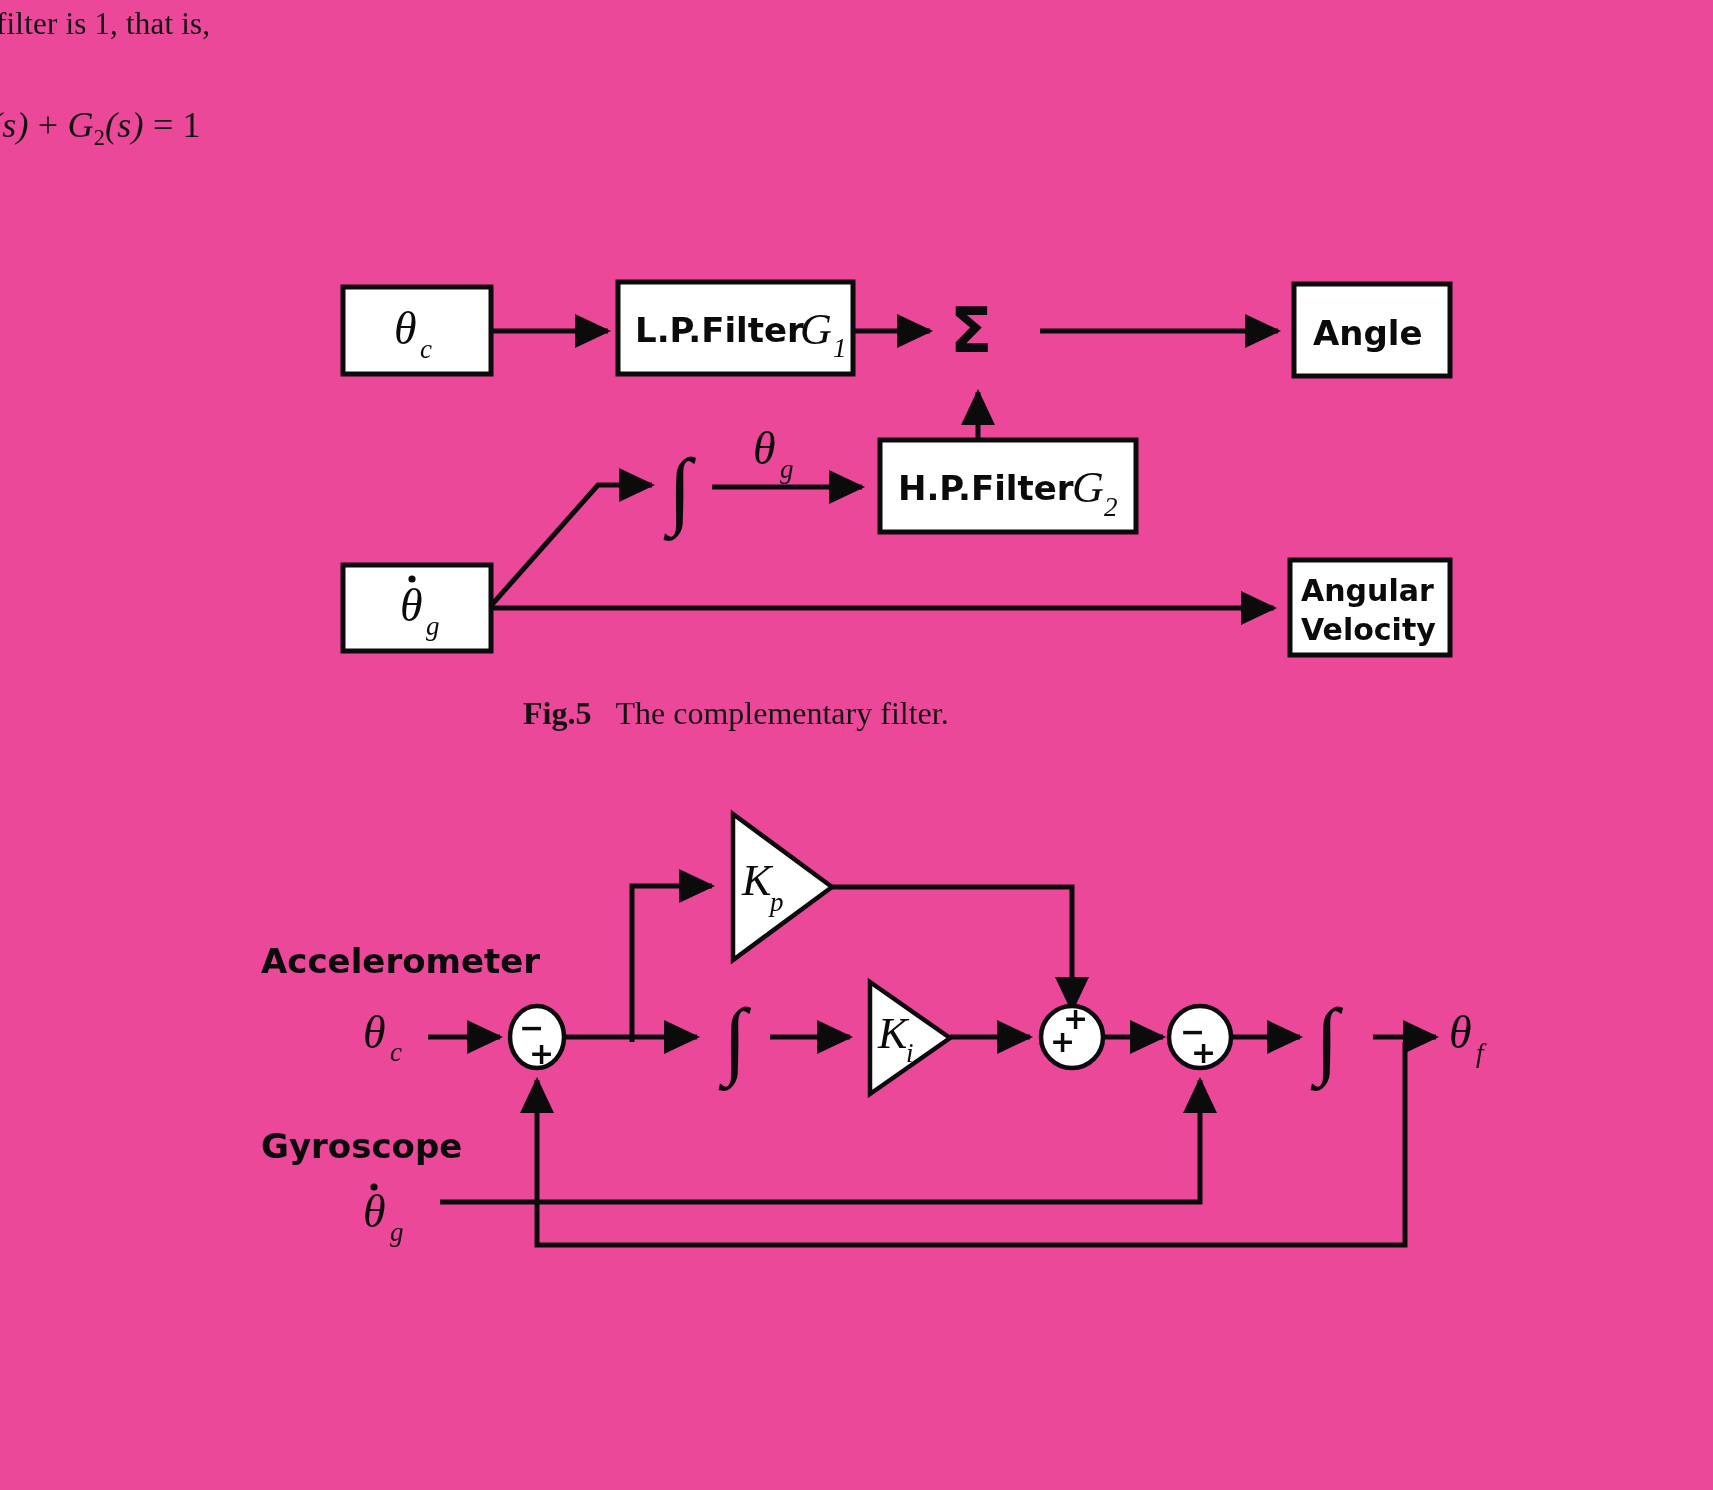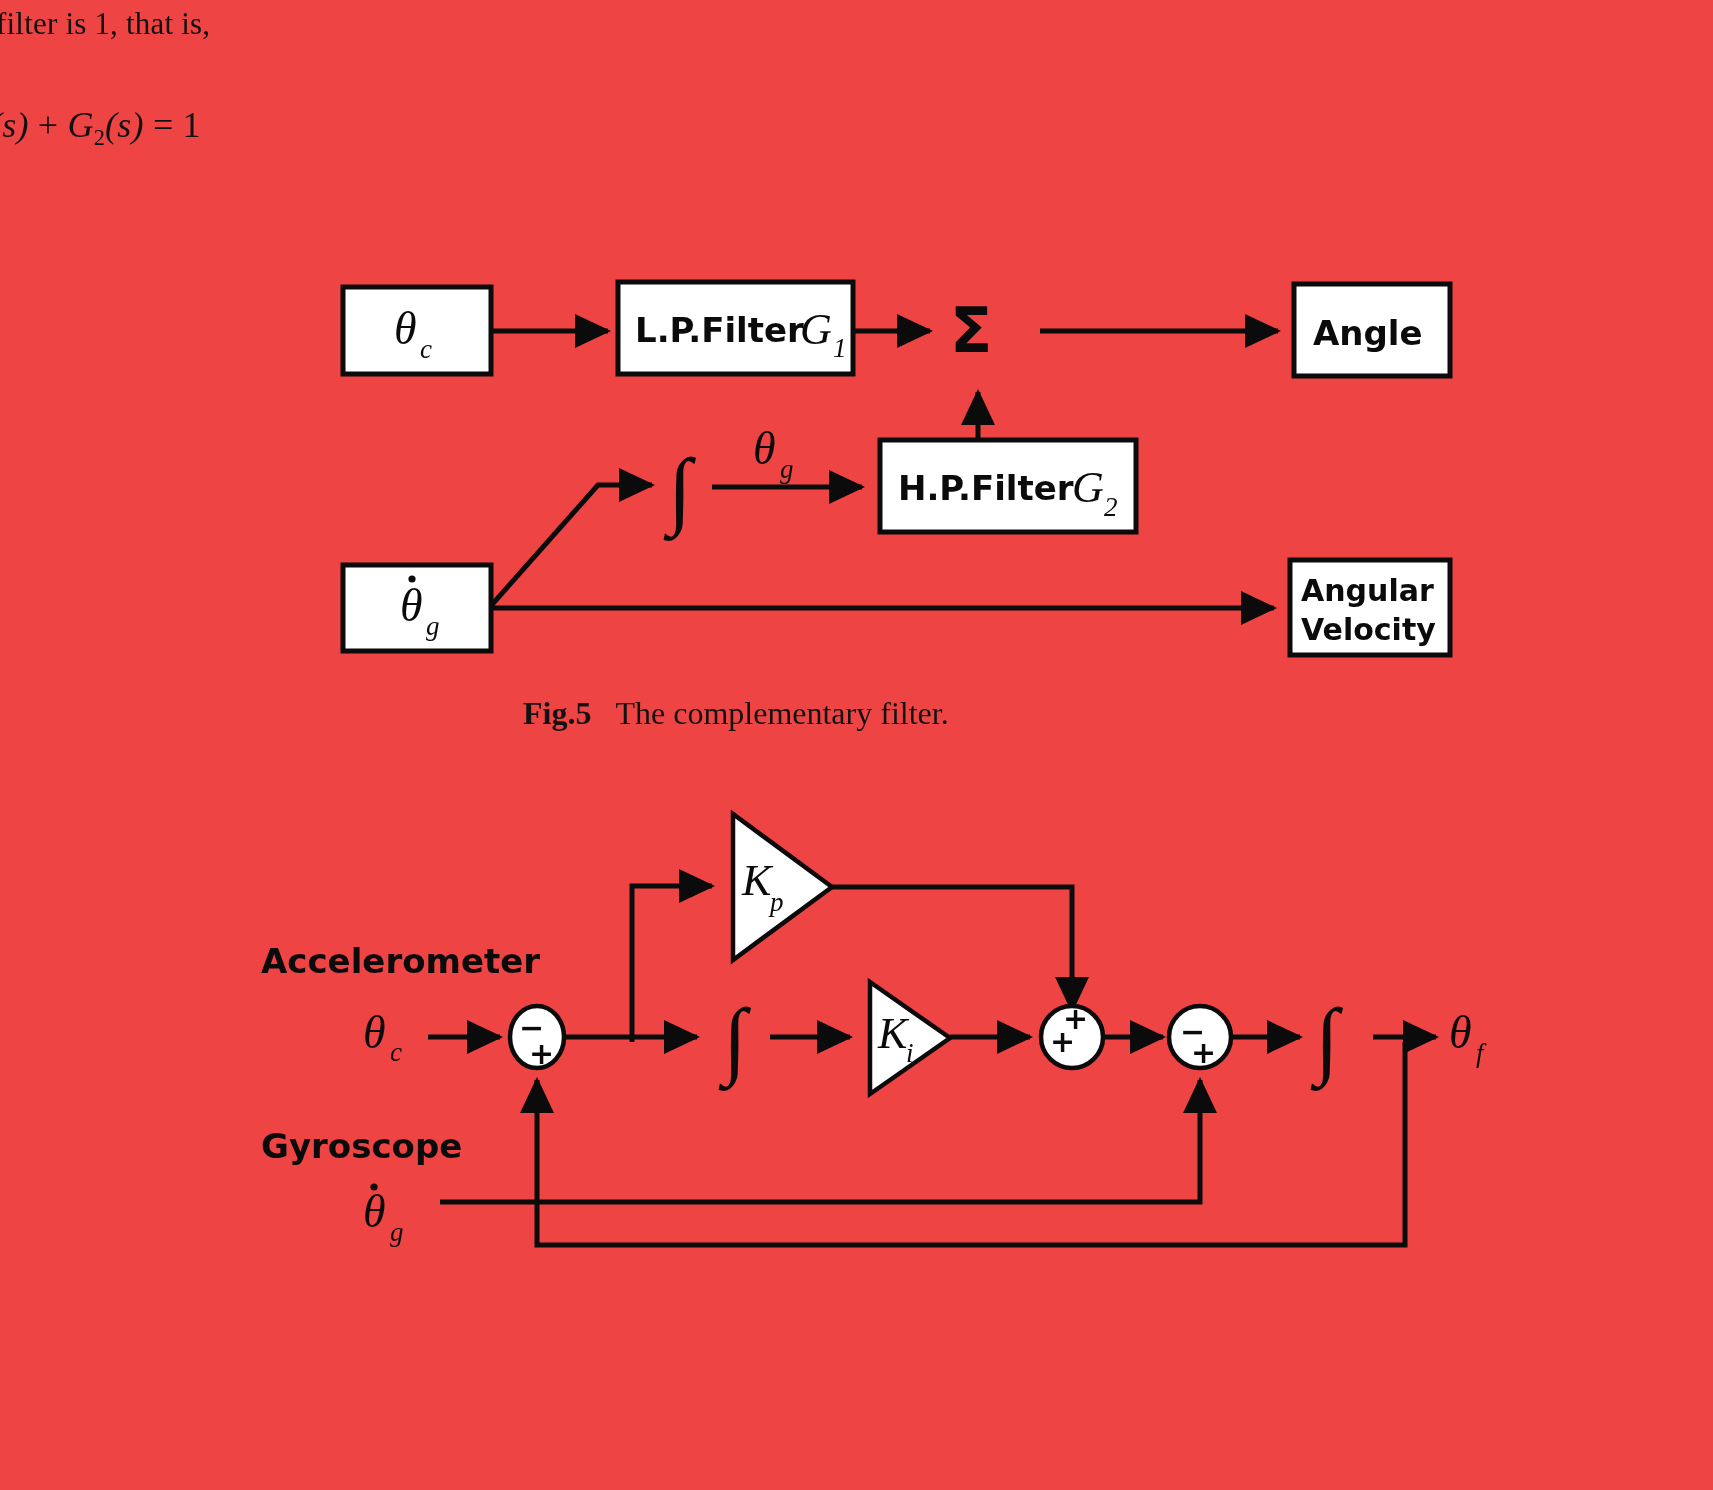--- a/index.html
+++ b/index.html
@@ -11,21 +11,21 @@
     width: 1713px;
     height: 1490px;
     position: relative;
     font-family: "Liberation Serif", serif;
     color: #000000;
     overflow: hidden;
   }
   .page {
     position: absolute;
     inset: 0;
-    background: #ef4444;
+    background: #ec4899;
   }
   
   .bodytext {
     position: absolute;
     font-family: "Liberation Serif", serif;
     font-size: 31px;
     color: #111111;
     white-space: nowrap;
     letter-spacing: .2px;
   }

